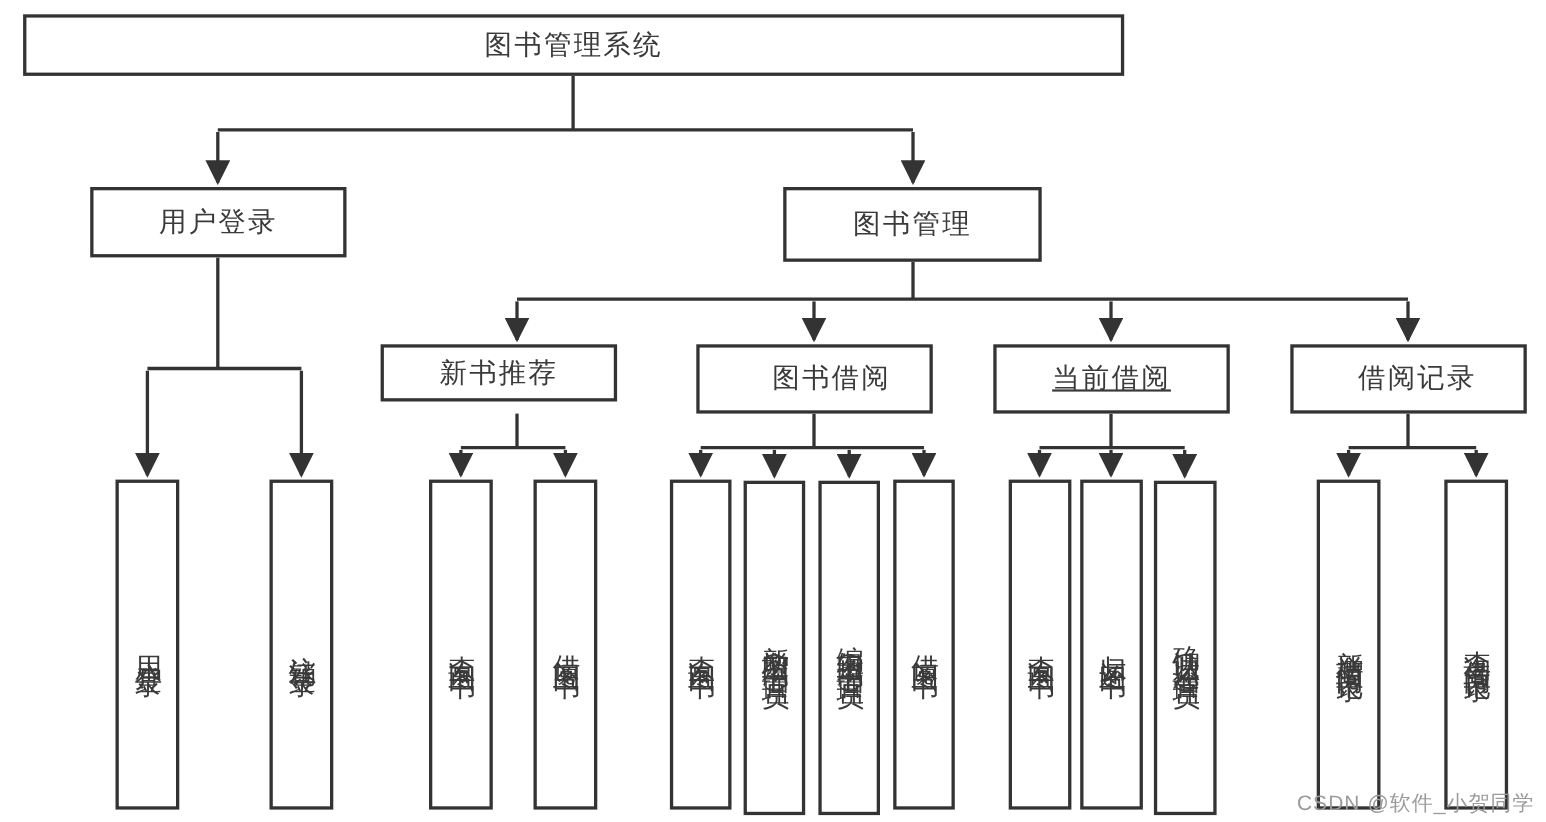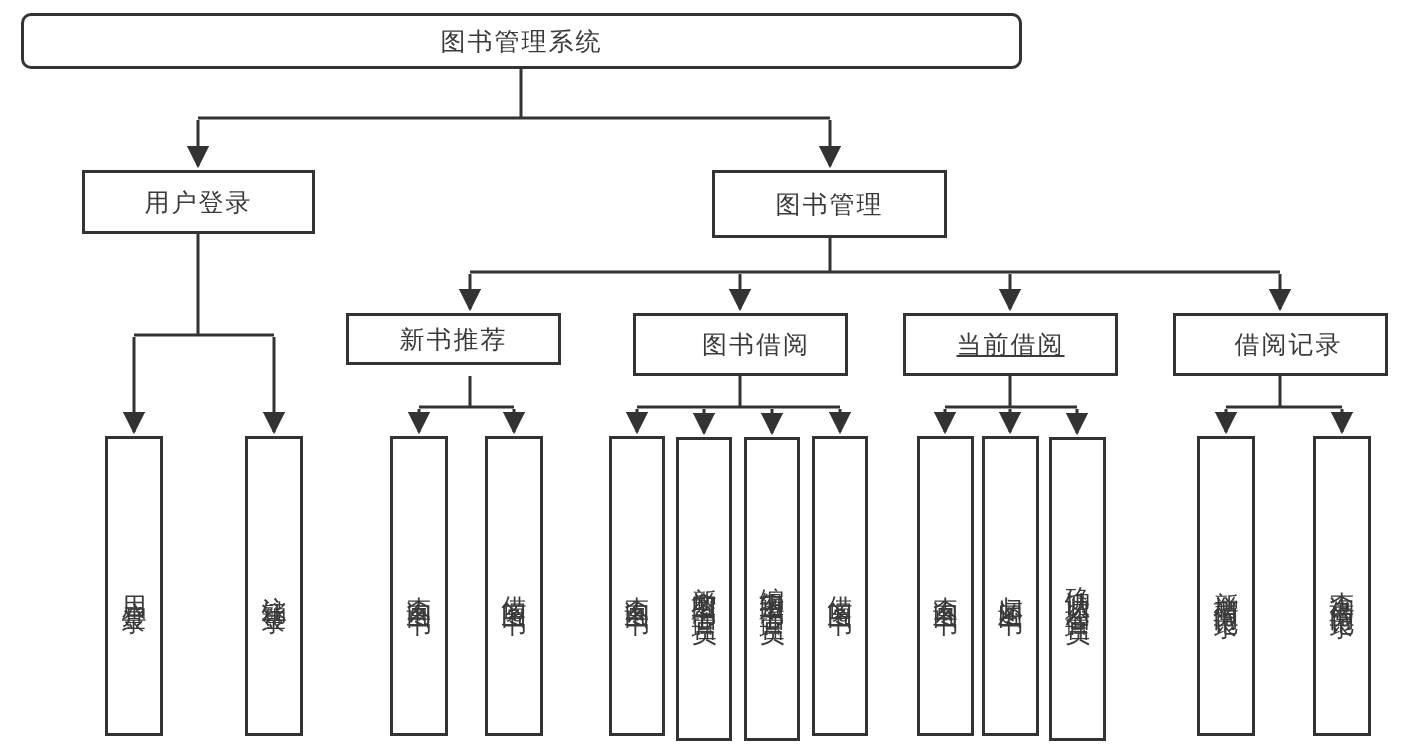--- a/index.html
+++ b/index.html
@@ -94,21 +94,21 @@
       <path d="M772,409 V433" marker-end="url(#arw)"></path>
       <path d="M840,409 V432" marker-end="url(#arw)"></path>
       <path d="M945,409 V432" marker-end="url(#arw)"></path>
       <path d="M1010,409 V432" marker-end="url(#arw)"></path>
       <path d="M1077,409 V433" marker-end="url(#arw)"></path>
       <path d="M1226,409 V432" marker-end="url(#arw)"></path>
       <path d="M1342,409 V432" marker-end="url(#arw)"></path>
     </g>
   </svg>
 
-  <div class="box h" style="left:21px; top:13px; width:1001px; height:56px;border-radius:10px;">
+  <div class="box h" style="left:21px; top:13px; width:1001px; height:56px;">
     <span>图书管理系统</span>
   </div>
 
   <div class="box h" style="left:82px; top:170px; width:233px; height:64px;">
     <span>用户登录</span>
   </div>
   <div class="box h" style="left:712px; top:170px; width:235px; height:68px;">
     <span>图书管理</span>
   </div>
 
@@ -162,14 +162,15 @@
     <span>确认归还（管理员）</span>
   </div>
 
   <div class="box v" style="left:1197px; top:436px; width:58px; height:300px;">
     <span>新增借阅记录</span>
   </div>
   <div class="box v" style="left:1313px; top:436px; width:58px; height:300px;">
     <span>查询借阅记录</span>
   </div>
 
+  <div class="watermark">CSDN @软件_小贺同学</div>
 
 </div>
 
 </body></html>

